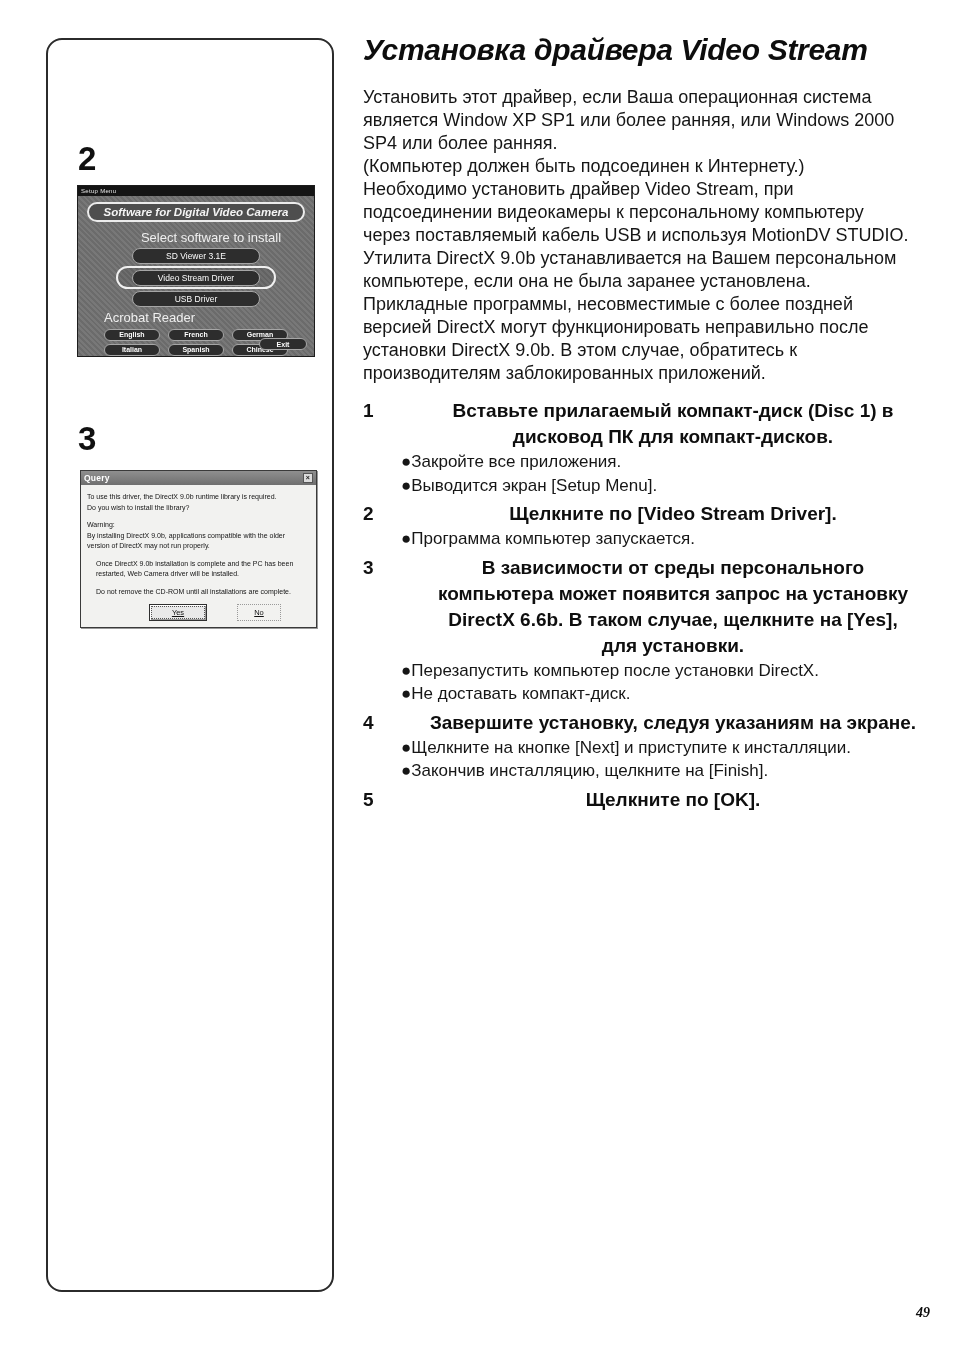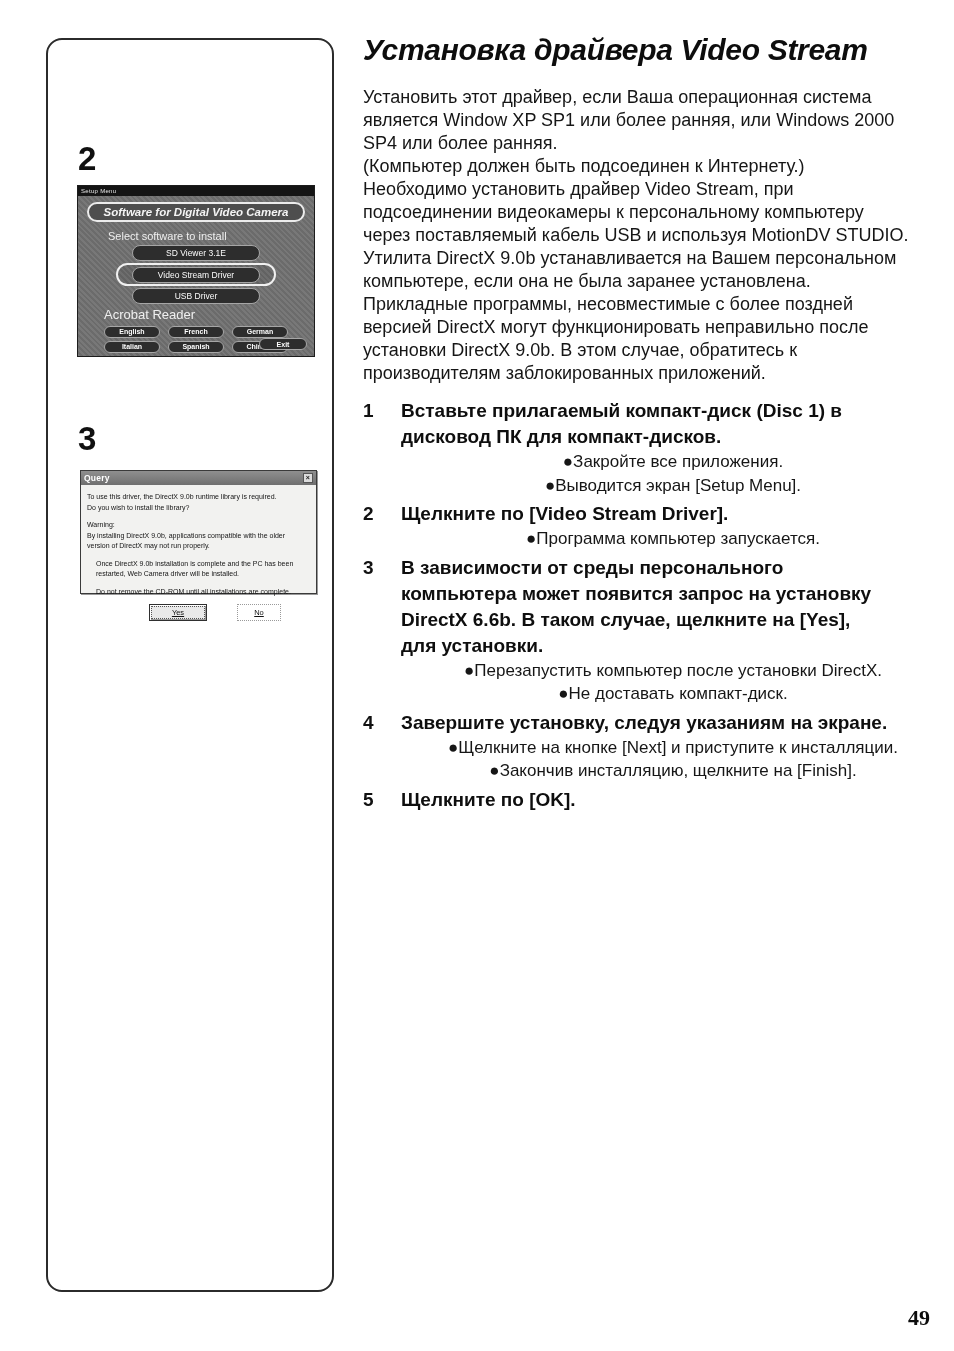--- a/index.html
+++ b/index.html
@@ -27,21 +27,21 @@
   }
   .sm-titlebar {
     height:10px; background:#141414; color:#e9e9e9; font-size:6px;
     display:flex; align-items:center; padding:0 3px; letter-spacing:.3px;
   }
   .sm-heading {
     margin:6px auto 3px; width:218px; border:2px solid #ececec; border-radius:12px;
     background:#4e4e4e; color:#f4f4f4; font-weight:bold; font-style:italic;
     font-size:11.5px; text-align:center; padding:2px 0; white-space:nowrap;
   }
-  .sm-sub { color:#efefef; font-size:11px; margin:8px 0 3px 30px; }
+  .sm-sub { color:#efefef; font-size:13px; margin:8px 0 3px 30px;text-align:center; }
   .sm-pill {
     width:128px; margin:2px auto; background:#2d2d2d; border:1px solid #a6a6a6;
     border-radius:9px; color:#fdfdfd; font-weight:normal; font-size:8.5px;
     text-align:center; padding:2px 0; white-space:nowrap;
   }
   .sm-ring {
     width:max-content; margin:1px auto; border:2.5px solid #f0f0f0;
     border-radius:16px; padding:1.5px 14px; background:rgba(0,0,0,.08);
   }
   .sm-ring .sm-pill { margin:0;text-align:center; }
@@ -50,21 +50,21 @@
   .sm-lang {
     width:56px; margin:1.5px 4px; background:#2d2d2d; border:1px solid #a6a6a6;
     border-radius:8px; color:#fdfdfd; font-weight:bold; font-size:7px;
     text-align:center; padding:1.5px 0; white-space:nowrap;
   }
   .sm-directx-row { margin:2px 0 0 22px; display:flex; }
   .sm-exit { position:absolute; right:7px; bottom:6px; width:48px; margin:0; }
 
   
   .query-dialog {
-    position:absolute; left:80px; top:470px; width:237px; height:124px;
+    position:absolute; left:80px; top:470px; width:237px; height:158px;
     background:#f2f2f0; border:1.5px solid #3a3a3a; box-shadow:1px 1px 0 #999;
   }
   .q-titlebar {
     height:14px; background:linear-gradient(#8f8f8f,#6f6f6f); color:#fff;
     font-weight:bold; font-size:8.5px; display:flex; align-items:center;
     padding:0 3px; letter-spacing:.2px;
   }
   .q-close {
     margin-left:auto; width:10px; height:10px; background:#dcdcdc;
     border:1px solid #555; font-size:7px; line-height:8px; text-align:center;
@@ -90,27 +90,27 @@
   .content { position:absolute; left:363px; top:33px; width:582px; }
   .title {
     font-style:italic; font-weight:bold; font-size:30px; letter-spacing:-.3px;
     color:#0d0d0d; margin-bottom:19px; white-space:nowrap;
   }
   .intro { font-size:18px; line-height:23px; white-space:pre-line; color:#161616; }
   .steps { margin-top:13px; }
   .step { display:flex; margin-bottom:4px; }
   .step-num { width:38px; flex-shrink:0; font-weight:bold; font-size:19px; line-height:26px; }
   .step-body { flex:1; }
-  .step-heading { font-weight:bold; font-size:19px; line-height:26px; white-space:pre-line; color:#0e0e0e; }
-  .bullet { font-size:17px; line-height:23.5px; color:#161616;text-align:center; }
+  .step-heading { font-weight:bold; font-size:19px; line-height:26px; white-space:pre-line; color:#0e0e0e;text-align:center; }
+  .bullet { font-size:17px; line-height:23.5px; color:#161616; }
 
   .page-number {
     position:absolute; right:24px; top:1305px;
-    font-family:"Liberation Serif", serif; font-weight:bold;
-    font-size:22px; color:#0d0d0d;
+    font-family:"Liberation Serif", serif; font-style:italic; font-weight:bold;
+    font-size:14px; color:#0d0d0d;
   }
 </style>
 </head>
 <body>
 
 <div class="page">
 
   <div class="left-frame"></div>
 
   <div class="fig-label fig2-label">2</div>

